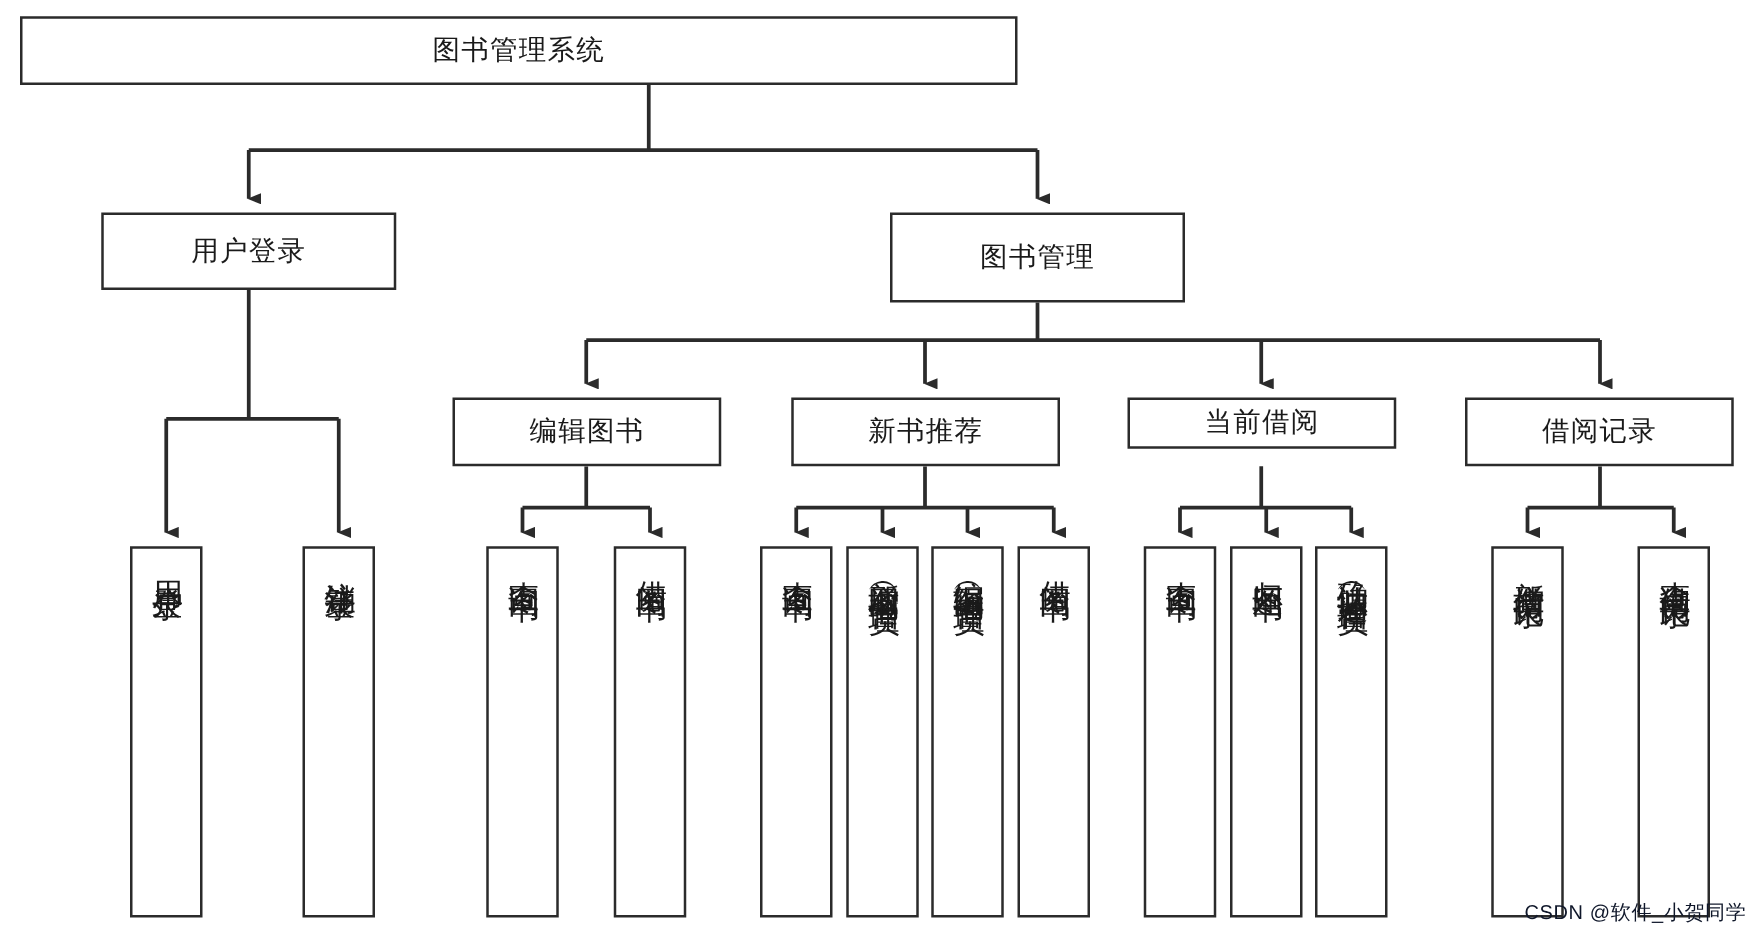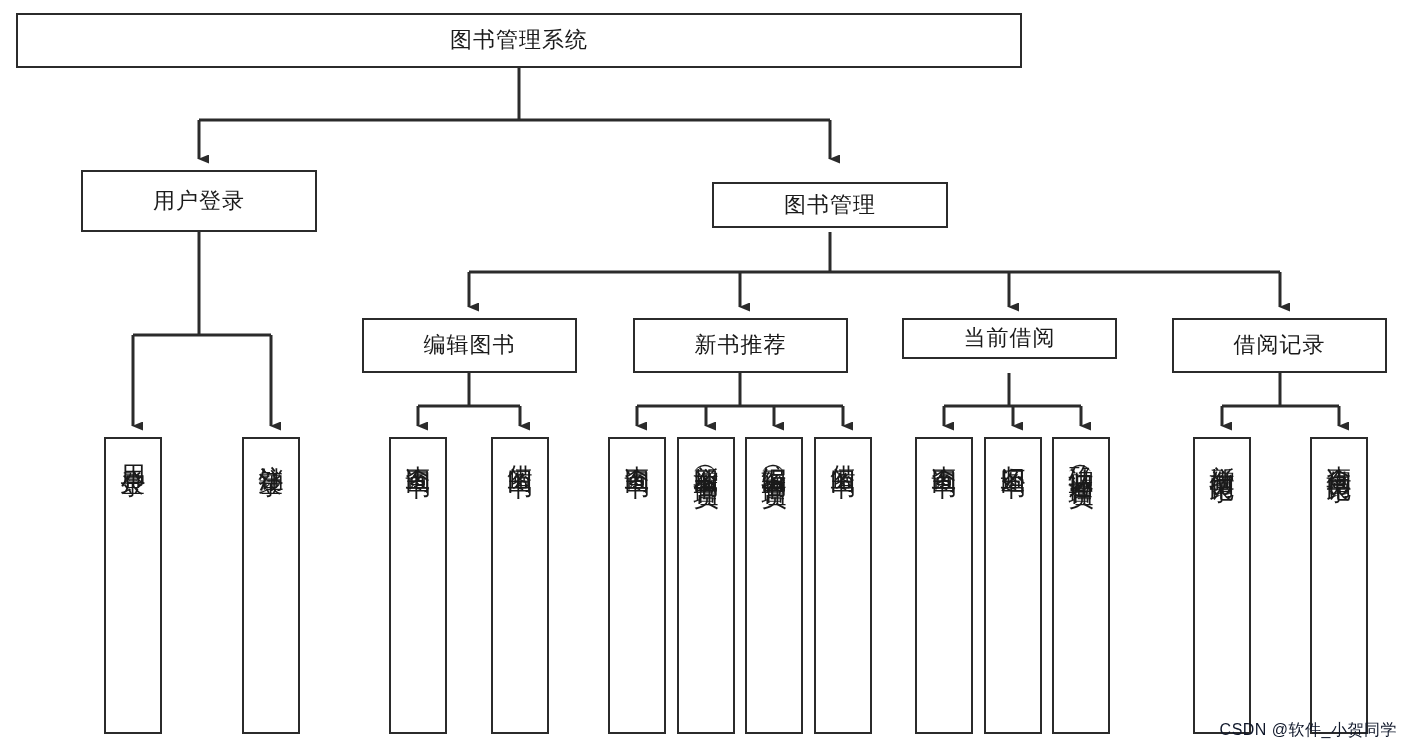--- a/index.html
+++ b/index.html
@@ -118,28 +118,28 @@
       <path d="M1013,406 L1013,426" marker-end="url(#arrowhead)"></path>
       <path d="M1081,406 L1081,426" marker-end="url(#arrowhead)"></path>
 
       <path d="M1280,373 L1280,406"></path>
       <path d="M1222,406 L1339,406"></path>
       <path d="M1222,406 L1222,426" marker-end="url(#arrowhead)"></path>
       <path d="M1339,406 L1339,426" marker-end="url(#arrowhead)"></path>
     </g>
   </svg>
 
-  <div class="node-box horizontal" style="left:16px; top:13px; width:1006px; height:55px;">
+  <div class="node-box horizontal" style="left:16px; top:13px; width:798px; height:55px;">
     <span class="node-label">图书管理系统</span>
   </div>
 
   <div class="node-box horizontal" style="left:81px; top:170px; width:236px; height:62px;">
     <span class="node-label">用户登录</span>
   </div>
-  <div class="node-box horizontal" style="left:712px; top:182px; width:236px; height:46px;">
+  <div class="node-box horizontal" style="left:712px; top:170px; width:236px; height:72px;">
     <span class="node-label">图书管理</span>
   </div>
 
   <div class="node-box horizontal" style="left:362px; top:318px; width:215px; height:55px;">
     <span class="node-label">编辑图书</span>
   </div>
   <div class="node-box horizontal" style="left:633px; top:318px; width:215px; height:55px;">
     <span class="node-label">新书推荐</span>
   </div>
   <div class="node-box horizontal" style="left:902px; top:318px; width:215px; height:41px;">

